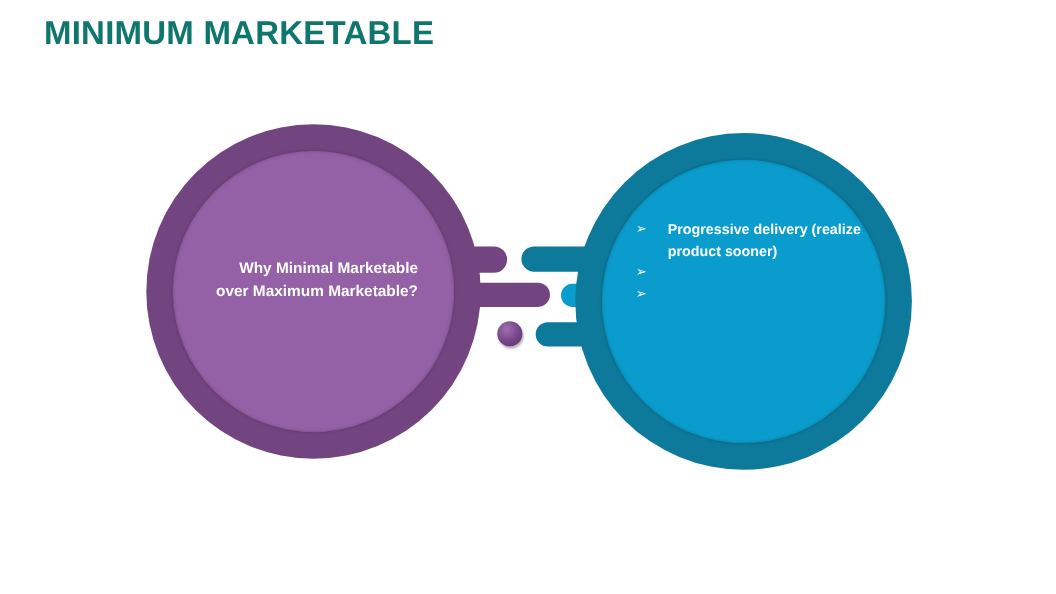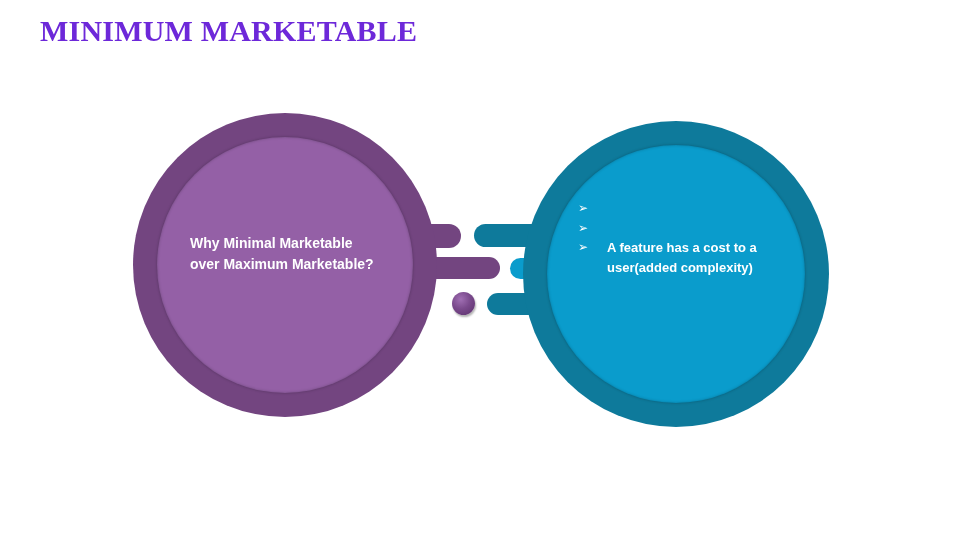--- a/index.html
+++ b/index.html
@@ -1,30 +1,30 @@
 <!DOCTYPE html>
 <html><head>
 <meta charset="utf-8">
 <style>
   html, body { margin: 0; padding: 0; background: #ffffff; }
   body { width: 960px; height: 540px; position: relative; overflow: hidden; font-family: "Liberation Sans", "DejaVu Sans", sans-serif; }
-  .title { position: absolute; left: 40px; top: 14px; font-size: 30px; font-weight: bold; color: #6d28d9; letter-spacing: 0.2px; font-family: Liberation Serif, serif; }
+  .title { position: absolute; left: 40px; top: 14px; font-size: 30px; font-weight: bold; color: #0f766e; letter-spacing: 0.2px; }
   .abs { position: absolute; }
   .circle { border-radius: 50%; }
   .p-outer { left: 133px; top: 113px; width: 304px; height: 304px; background: #734580; }
   .p-inner { left: 157px; top: 137px; width: 256px; height: 256px; background: #9460a6; box-shadow: inset 0 0 3px rgba(0,0,0,0.25), 0 0 3px rgba(0,0,0,0.25); }
   .t-outer { left: 523px; top: 121px; width: 306px; height: 306px; background: #0e7a9b; }
   .t-inner { left: 547px; top: 145px; width: 258px; height: 258px; background: #0a9ccc; box-shadow: inset 0 0 3px rgba(0,0,0,0.25), 0 0 3px rgba(0,0,0,0.25); }
   .p-knob { left: 405px; top: 224px; width: 56px; height: 24px; border-radius: 12px; background: #734580; }
   .p-bar { left: 405px; top: 257px; width: 95px; height: 22px; border-radius: 11px; background: #734580; }
   .p-ball { left: 452px; top: 292px; width: 23px; height: 23px; border-radius: 50%; background: radial-gradient(circle at 38% 32%, #a06fb3 0%, #7a4a8c 45%, #5a2f6a 100%); box-shadow: 1px 2px 2px rgba(0,0,0,0.3); }
   .t-bar-top { left: 474px; top: 224px; width: 90px; height: 23px; border-radius: 12px; background: #0e7a9b; }
   .t-bar-mid { left: 510px; top: 258px; width: 60px; height: 21px; border-radius: 11px; background: #0a9ccc; }
   .t-bar-bot { left: 487px; top: 293px; width: 80px; height: 22px; border-radius: 11px; background: #0e7a9b; }
-  .p-text { left: 190px; top: 233px; width: 190px; text-align: left; color: #ffffff; font-size: 14px; font-weight: bold; line-height: 21px; }
+  .p-text { left: 190px; top: 233px; width: 190px; text-align: right; color: #ffffff; font-size: 14px; font-weight: bold; line-height: 21px; }
   .t-list { left: 578px; top: 199px; width: 210px; margin: 0; padding: 0; list-style: none; color: #ffffff; font-size: 13px; font-weight: bold; line-height: 19.5px; }
   .t-list li { display: flex; }
   .t-list .arrow { width: 29px; flex: 0 0 29px; font-size: 12px; }
 </style>
 </head>
 <body>
 
 <div class="title">MINIMUM MARKETABLE</div>
 
 <div class="abs p-knob"></div>
@@ -37,21 +37,21 @@
 <div class="abs t-bar-mid"></div>
 <div class="abs t-bar-bot"></div>
 <div class="abs circle t-outer"></div>
 <div class="abs circle t-inner"></div>
 
 <div class="abs p-text">Why Minimal Marketable over Maximum Marketable?</div>
 
 <ul class="abs t-list">
   <li>
     <span class="arrow">➢</span>
+    <span>Progressive delivery (realize product sooner)</span>
   </li>
   <li>
     <span class="arrow">➢</span>
   </li>
   <li>
     <span class="arrow">➢</span>
-    <span>A feature has a cost to a user(added complexity)</span>
   </li>
 </ul>
 
 </body></html>

